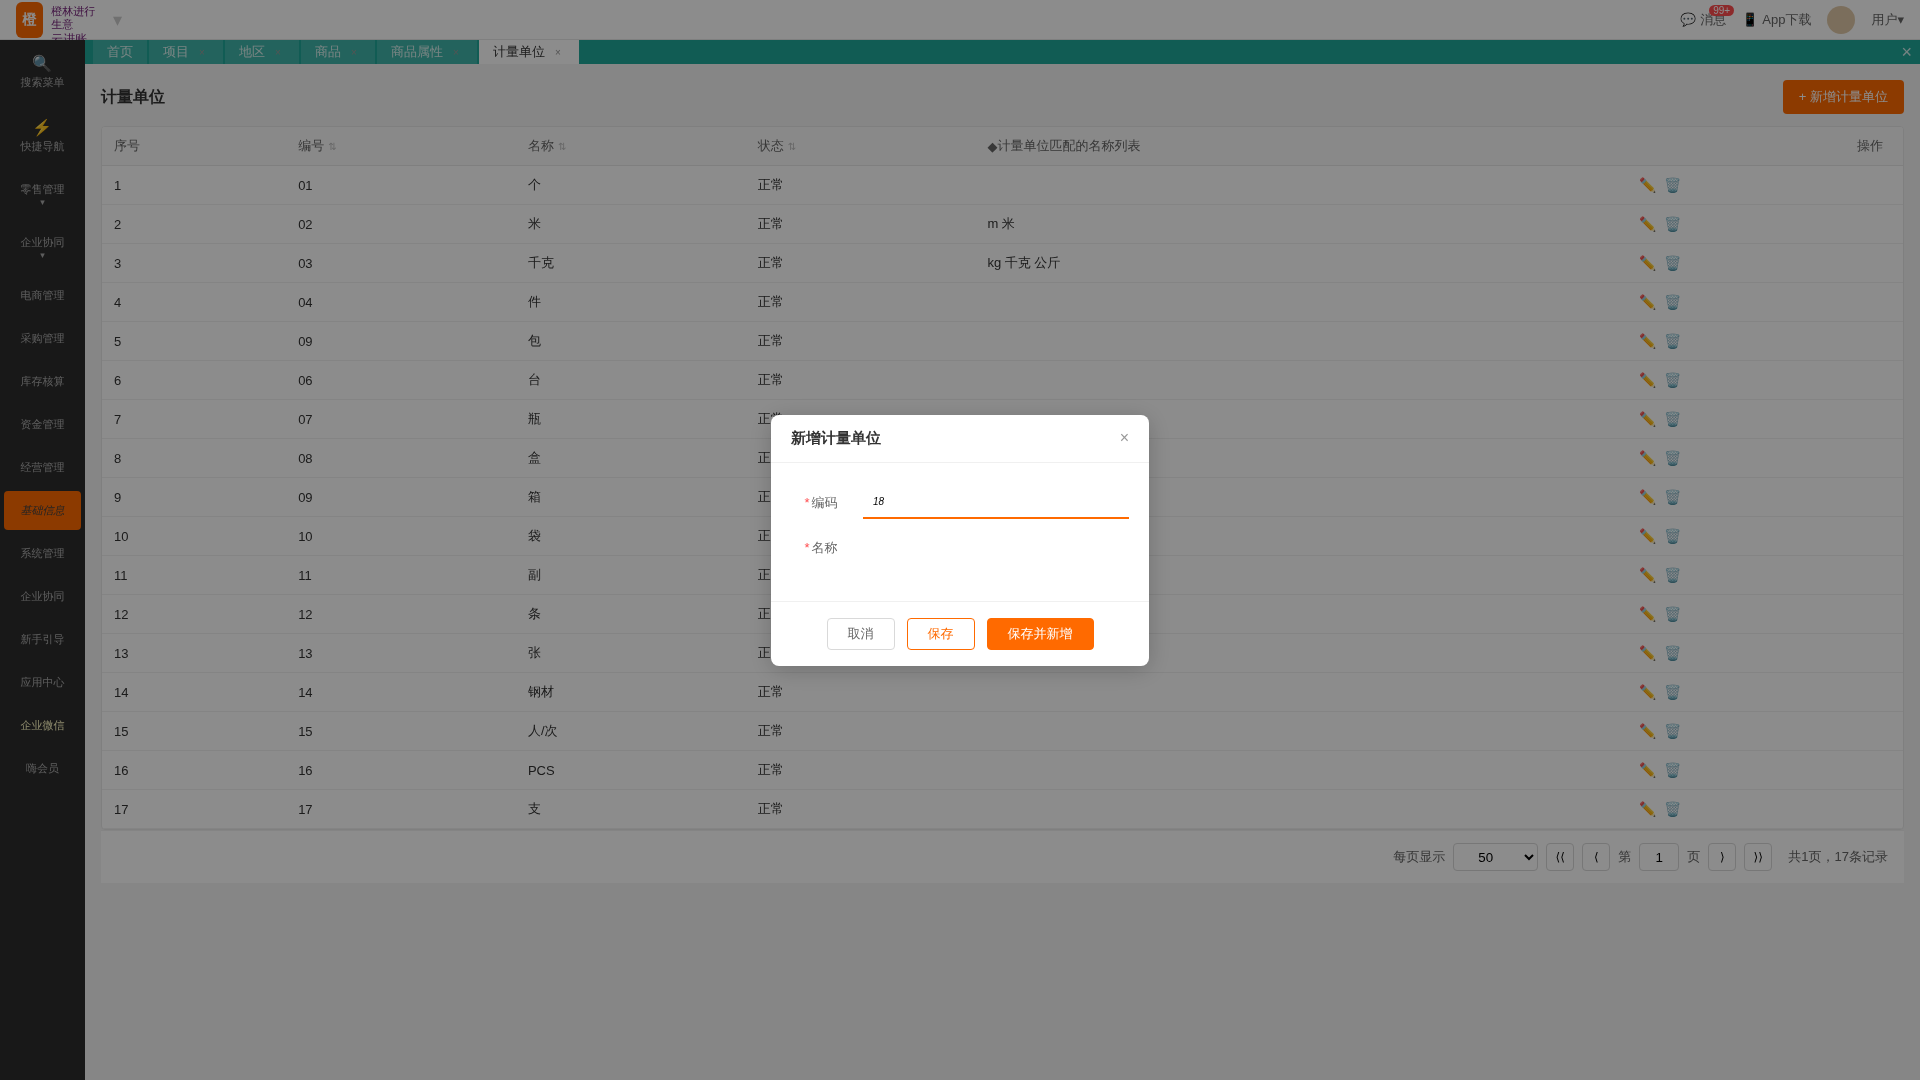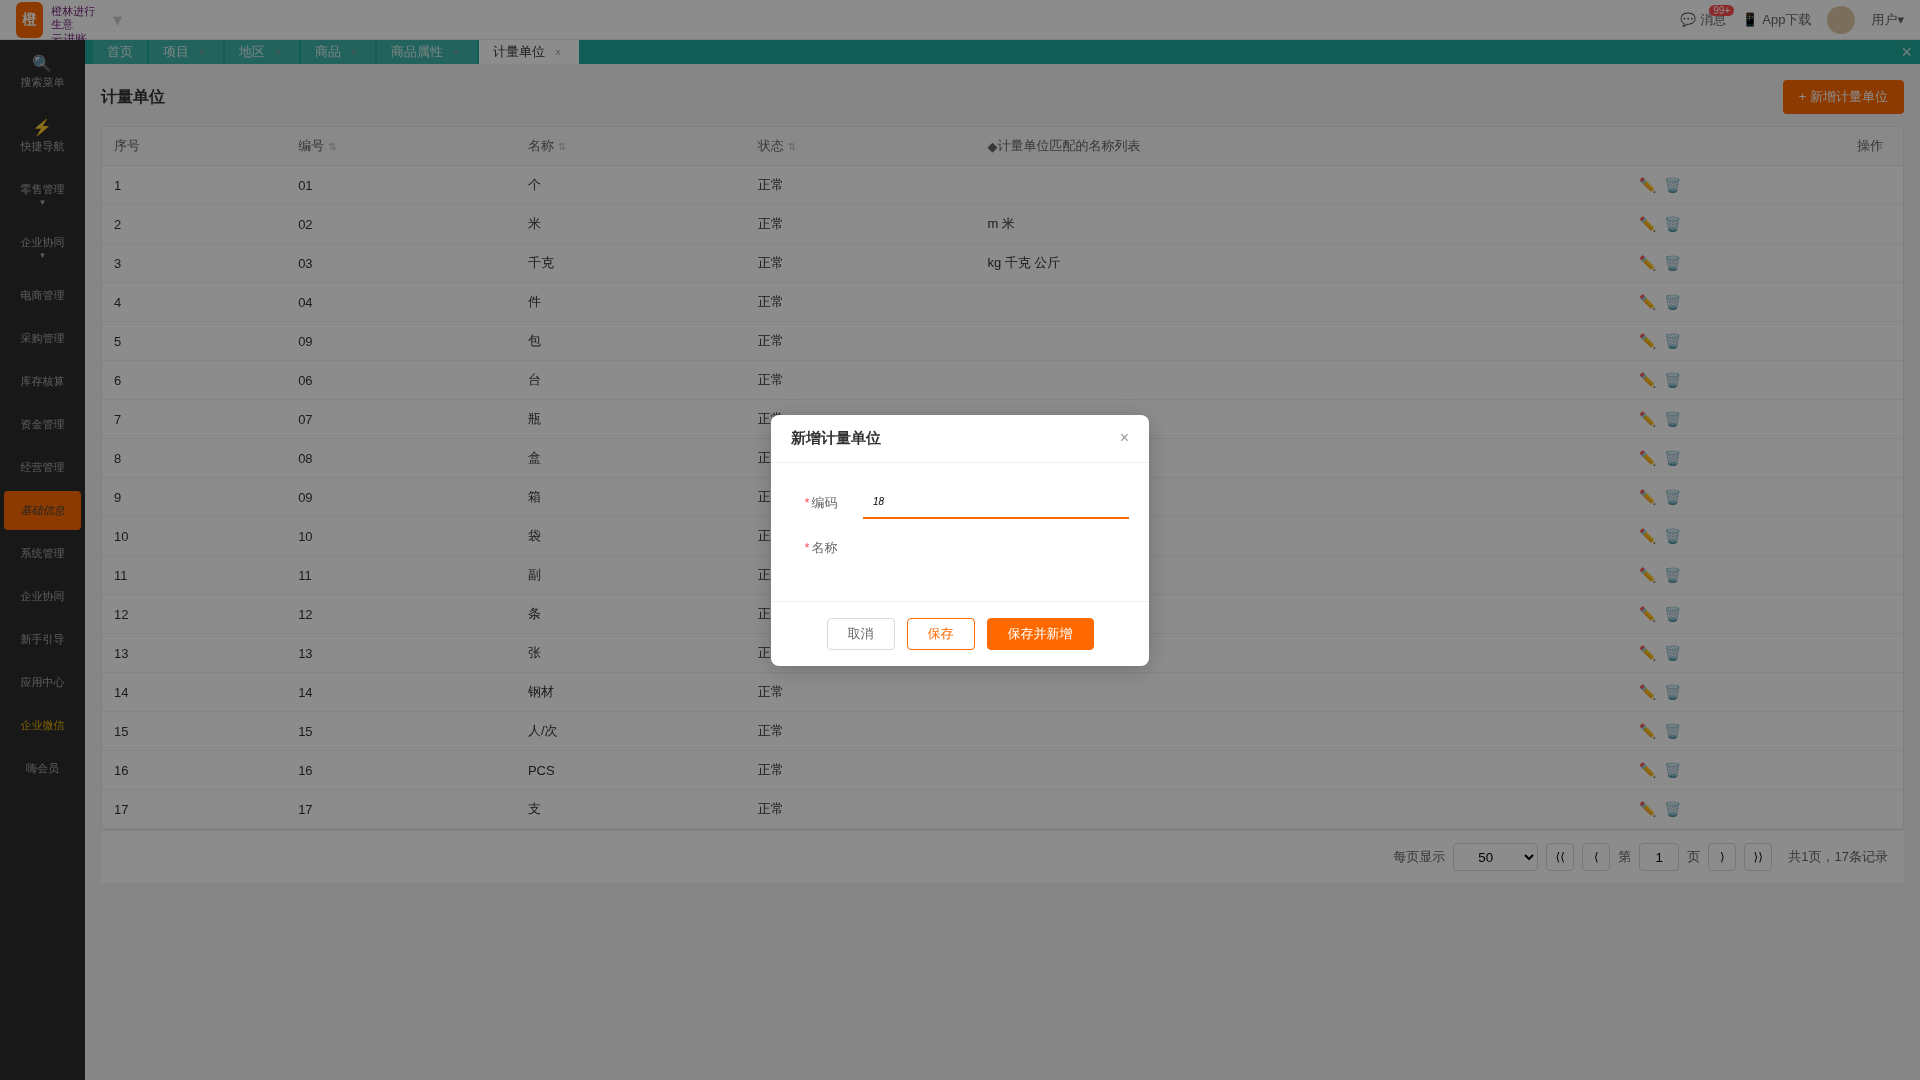--- a/index.html
+++ b/index.html
@@ -149,21 +149,21 @@
       </div>
       <div class="sidebar-item" style="color:#aaa;">
         <div style="font-size:11px;">企业协同</div>
       </div>
       <div class="sidebar-item" style="color:#aaa;">
         <div style="font-size:11px;">新手引导</div>
       </div>
       <div class="sidebar-item" style="color:#aaa;">
         <div style="font-size:11px;">应用中心</div>
       </div>
-      <div class="sidebar-item" style="color:#eab308;">
+      <div class="sidebar-item" style="color:#fef9c3;">
         <div style="font-size:11px;">企业微信</div>
       </div>
       <div class="sidebar-item" style="color:#aaa;">
         <div style="font-size:11px;">嗨会员</div>
       </div>
     </div>
 
     <div class="content-area">
 
       <div class="tabs-bar">

